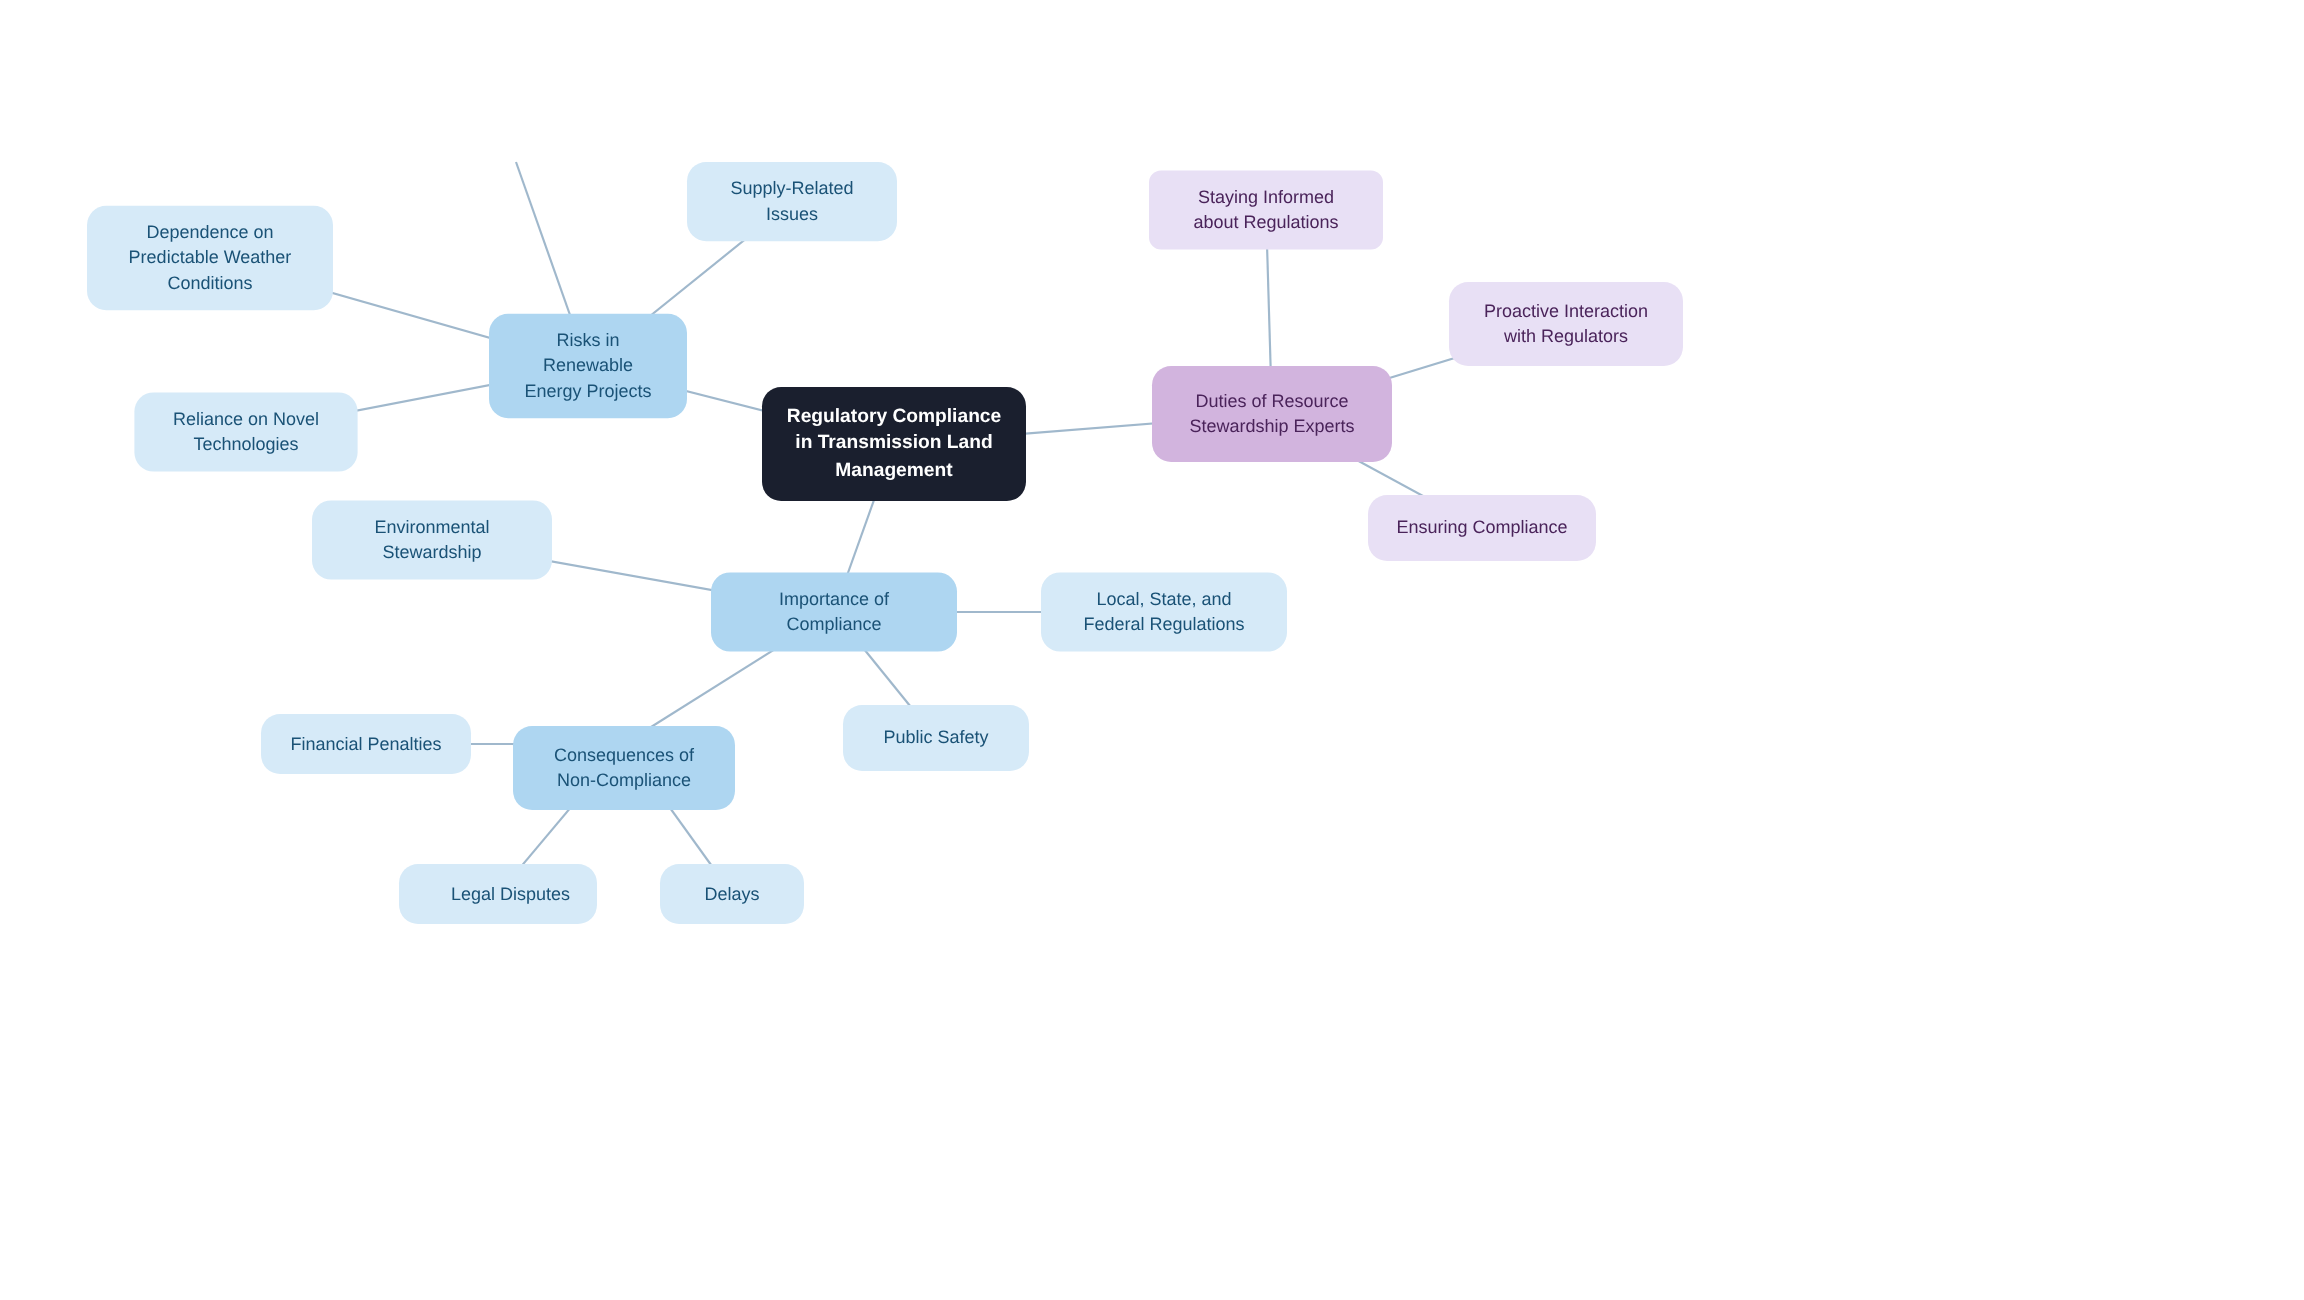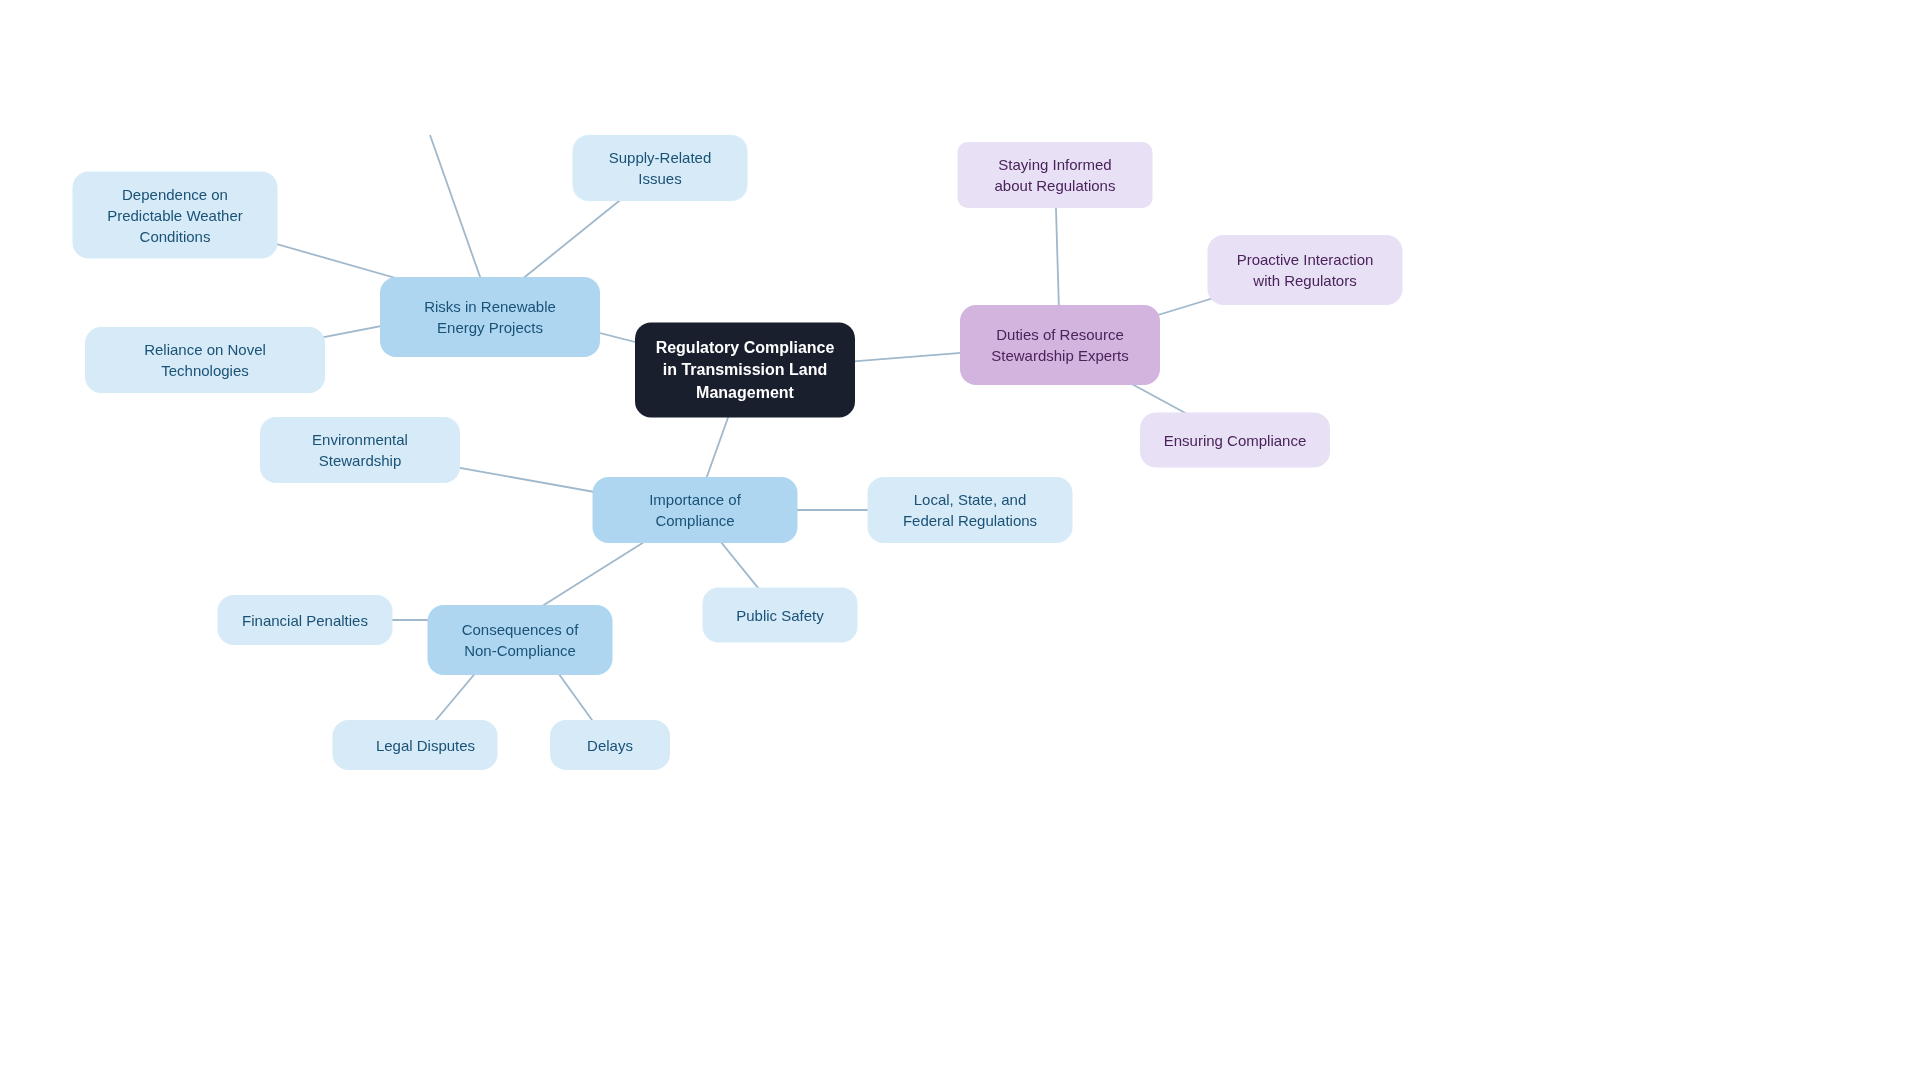--- a/index.html
+++ b/index.html
@@ -82,24 +82,24 @@
       <line x1="745" y1="370" x2="695" y2="510" stroke="#a0b8cc" stroke-width="1.8"></line>
       <line x1="695" y1="510" x2="360" y2="450" stroke="#a0b8cc" stroke-width="1.8"></line>
       <line x1="695" y1="510" x2="970" y2="510" stroke="#a0b8cc" stroke-width="1.8"></line>
       <line x1="695" y1="510" x2="520" y2="620" stroke="#a0b8cc" stroke-width="1.8"></line>
       <line x1="695" y1="510" x2="780" y2="615" stroke="#a0b8cc" stroke-width="1.8"></line>
       <line x1="520" y1="620" x2="305" y2="620" stroke="#a0b8cc" stroke-width="1.8"></line>
       <line x1="520" y1="620" x2="415" y2="745" stroke="#a0b8cc" stroke-width="1.8"></line>
       <line x1="520" y1="620" x2="610" y2="745" stroke="#a0b8cc" stroke-width="1.8"></line>
     </svg>
 <div class="node node-center" style="left: 745px; top: 370px; width: 220px; min-height: 95px;">Regulatory Compliance in Transmission Land Management</div>
-    <div class="node node-blue-mid" style="left: 490px; top: 305px; width: 220px; min-height: 80px; margin-top: 12px;">Risks in Renewable Energy Projects</div>
+    <div class="node node-blue-mid" style="left: 490px; top: 305px; width: 165px; min-height: 80px;">Risks in Renewable Energy Projects</div>
     <div class="node node-blue" style="left: 660px; top: 168px; width: 175px; min-height: 50px;">Supply-Related Issues</div>
     <div class="node node-blue" style="left: 175px; top: 215px; width: 205px; min-height: 70px;">Dependence on Predictable Weather Conditions</div>
-    <div class="node node-blue" style="left: 205px; top: 360px; width: 240px; min-height: 55px;">Reliance on Novel Technologies</div>
+    <div class="node node-blue" style="left: 205px; top: 360px; width: 186px; min-height: 55px;">Reliance on Novel Technologies</div>
     <div class="node node-purple-mid" style="left: 1060px; top: 345px; width: 200px; min-height: 80px;">Duties of Resource Stewardship Experts</div>
     <div class="node node-purple" style="left: 1055px; top: 175px; width: 195px; min-height: 65px; border-radius: 10px;">Staying Informed about Regulations</div>
     <div class="node node-purple" style="left: 1305px; top: 270px; width: 195px; min-height: 70px;">Proactive Interaction with Regulators</div>
     <div class="node node-purple" style="left: 1235px; top: 440px; width: 190px; min-height: 55px;">Ensuring Compliance</div>
     <div class="node node-blue-mid" style="left: 695px; top: 510px; width: 205px; min-height: 55px;">Importance of Compliance</div>
     <div class="node node-blue" style="left: 360px; top: 450px; width: 200px; min-height: 55px;">Environmental Stewardship</div>
     <div class="node node-blue" style="left: 970px; top: 510px; width: 205px; min-height: 65px;">Local, State, and Federal Regulations</div>
     <div class="node node-blue-mid" style="left: 520px; top: 640px; width: 185px; min-height: 70px;">Consequences of Non-Compliance</div>
     <div class="node node-blue" style="left: 780px; top: 615px; width: 155px; min-height: 55px;">Public Safety</div>
     <div class="node node-blue" style="left: 305px; top: 620px; width: 175px; min-height: 50px;">Financial Penalties</div>

